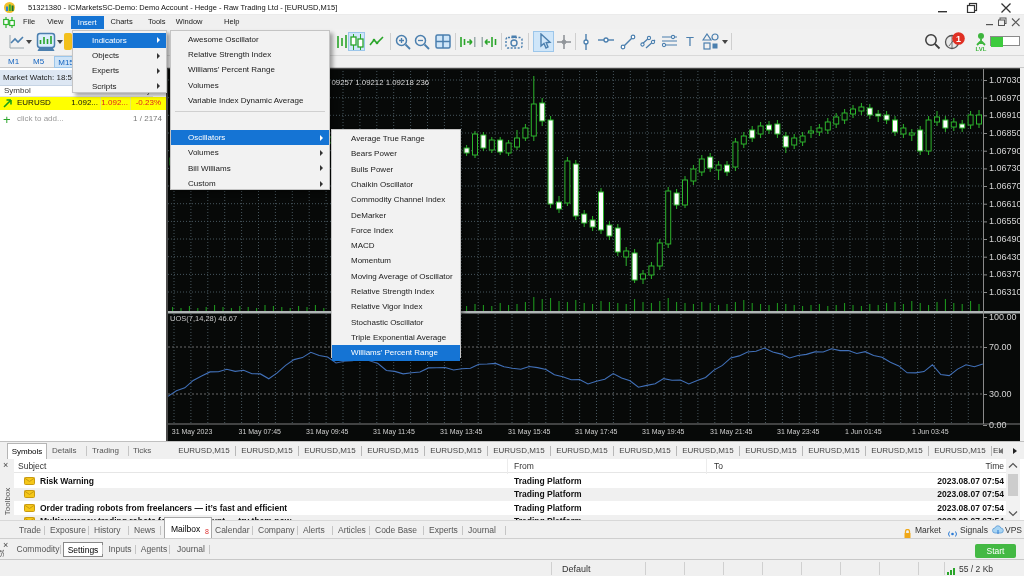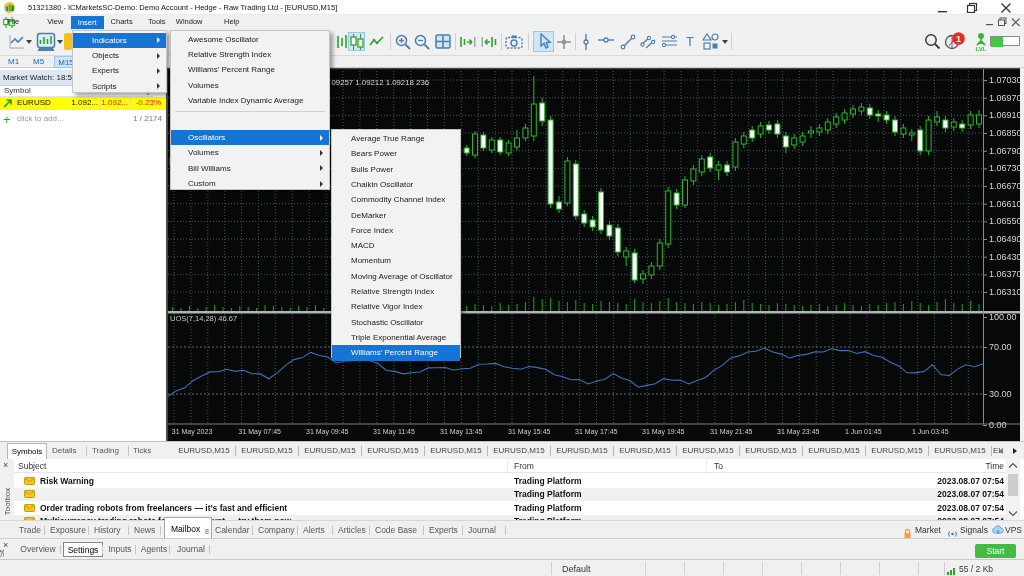--- a/index.html
+++ b/index.html
@@ -23,21 +23,21 @@
       <path d="M2.5 1.5L11.5 10.5M11.5 1.5L2.5 10.5" stroke="#333" stroke-width="1.3"></path>
     </svg>
 </div>
 <div class="abs" style="left:0;top:15px;width:1024px;height:14px;background:#f0f0f0">
 <svg style="position:absolute;left:3px;top:2px" width="12" height="11" xmlns="http://www.w3.org/2000/svg">
       <path d="M3 0V11M9 0V11" stroke="#2db52d" stroke-width="1.2"></path>
       <rect x="0.7" y="2.5" width="4.6" height="5" fill="#fff" stroke="#2db52d" stroke-width="1.2"></rect>
       <rect x="6.7" y="3.5" width="4.6" height="5" fill="#fff" stroke="#2db52d" stroke-width="1.2"></rect>
     </svg>
 <div class="abs" style="left:70.5px;top:0.5px;width:33.5px;height:13.5px;background:#1574d4;color:#fff;text-align:center;font-size:7.5px;line-height:13.5px">Insert</div>
-<div class="abs" style="left:7px;top:0;height:14px;color:#1a1a1a;font-size:7.5px;line-height:14px">File</div>
+<div class="abs" style="left:23px;top:0;height:14px;color:#1a1a1a;font-size:7.5px;line-height:14px">File</div>
 <div class="abs" style="left:47.2px;top:0;height:14px;color:#1a1a1a;font-size:7.5px;line-height:14px">View</div>
 <div class="abs" style="left:110.6px;top:0;height:14px;color:#1a1a1a;font-size:7.5px;line-height:14px">Charts</div>
 <div class="abs" style="left:148px;top:0;height:14px;color:#1a1a1a;font-size:7.5px;line-height:14px">Tools</div>
 <div class="abs" style="left:175.8px;top:0;height:14px;color:#1a1a1a;font-size:7.5px;line-height:14px">Window</div>
 <div class="abs" style="left:224px;top:0;height:14px;color:#1a1a1a;font-size:7.5px;line-height:14px">Help</div>
 <svg style="position:absolute;left:984px;top:3px" width="12" height="9" xmlns="http://www.w3.org/2000/svg">
       <rect x="2" y="6" width="7" height="1.2" fill="#555"></rect>
     </svg>
 <svg style="position:absolute;left:997px;top:2px" width="12" height="10" xmlns="http://www.w3.org/2000/svg">
       <rect x="3" y="1" width="6" height="5.5" fill="none" stroke="#555" stroke-width="1"></rect>
@@ -489,21 +489,21 @@
 <svg style="position:absolute;left:992px;top:4px" width="12" height="10" xmlns="http://www.w3.org/2000/svg">
         <path d="M3 8a2.5 2.5 0 010-5a3 3 0 015.8 0a2.5 2.5 0 010 5z" fill="#a8d4f2" stroke="#5b9bd5" stroke-width="0.8"></path>
         <path d="M6 5v4" stroke="#2a7ad4" stroke-width="1"></path>
       </svg>
 <div class="abs" style="left:1005px;top:4px;font-size:8.5px;color:#333">VPS</div>
 </div>
 </div>
 <div class="abs" style="left:0;top:538px;width:1024px;height:21px;background:#f0f0f0;border-top:1px solid #cfcfcf">
 <div class="abs" style="left:3px;top:1px;font-size:9px;color:#444">×</div>
 <div class="abs" style="left:-2px;top:10px;font-size:8px;color:#555;transform:rotate(-90deg)">St</div>
-<div class="abs" style="left:14px;top:5px;width:48px;font-size:8.5px;color:#555;text-align:center">Overview</div>
+<div class="abs" style="left:14px;top:5px;width:48px;font-size:8.5px;color:#555;text-align:center">Commodity</div>
 <div class="abs" style="left:63px;top:3px;width:40px;height:15px;background:#fff;border:1px solid #888;font-size:8.5px;color:#000;text-align:center;line-height:14px">Settings</div>
 <div class="abs" style="left:104px;top:5px;width:32px;font-size:8.5px;color:#555;text-align:center">Inputs</div>
 <div class="abs" style="left:137px;top:5px;width:34px;font-size:8.5px;color:#555;text-align:center">Agents</div>
 <div class="abs" style="left:172px;top:5px;width:38px;font-size:8.5px;color:#555;text-align:center">Journal</div>
 <div class="abs" style="left:60px;top:6px;width:1px;height:9px;background:#c5c5c5"></div>
 <div class="abs" style="left:102px;top:6px;width:1px;height:9px;background:#c5c5c5"></div>
 <div class="abs" style="left:135px;top:6px;width:1px;height:9px;background:#c5c5c5"></div>
 <div class="abs" style="left:169px;top:6px;width:1px;height:9px;background:#c5c5c5"></div>
 <div class="abs" style="left:209px;top:6px;width:1px;height:9px;background:#c5c5c5"></div>
 <div class="abs" style="left:975px;top:5px;width:41px;height:14px;background:#44b944;border-radius:2px;color:#fff;font-size:8.5px;text-align:center;line-height:14px">Start</div>

